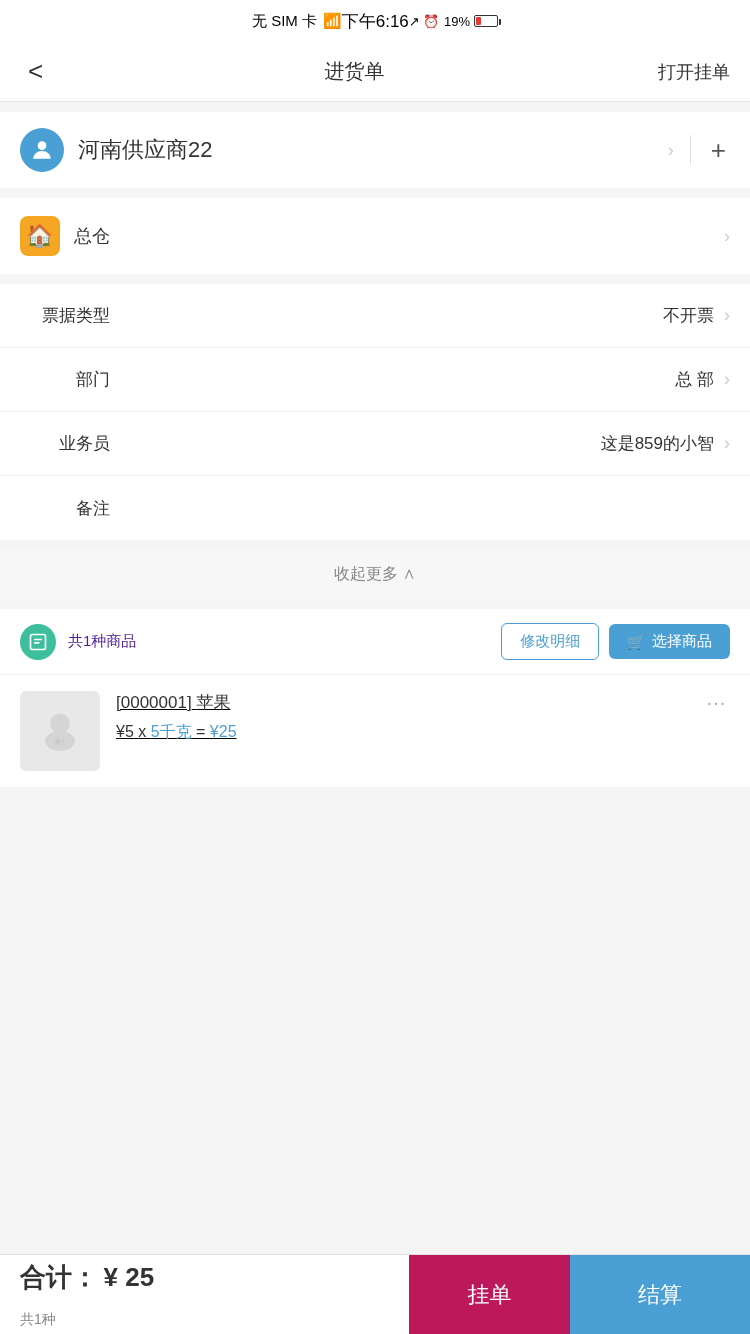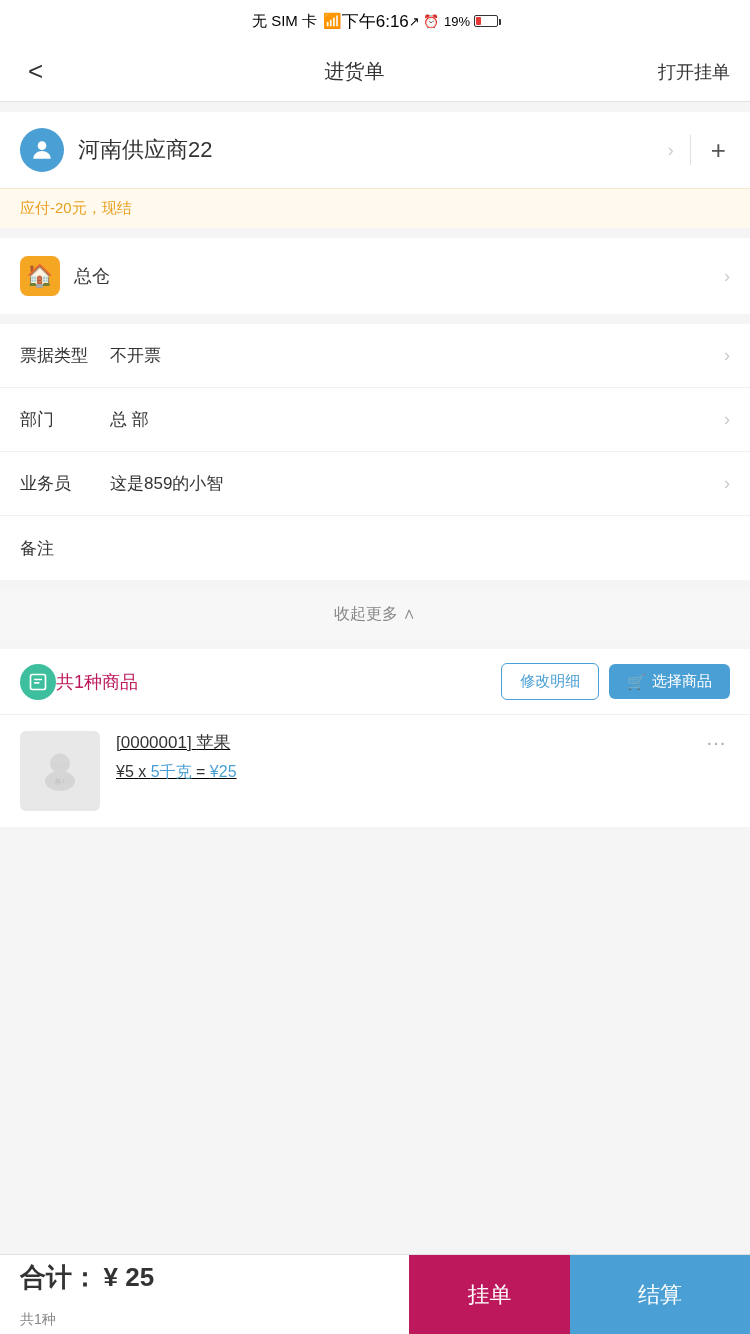--- a/index.html
+++ b/index.html
@@ -130,20 +130,21 @@
     }
 
     
     .form-section { background: #fff; margin-top: 10px; }
     .form-row {
       display: flex;
       align-items: center;
       padding: 20px;
       border-bottom: 1px solid #f0f0f0;
       min-height: 64px;
+      text-align: right;
     }
     .form-row:last-child { border-bottom: none; }
     .form-label {
       font-size: 17px;
       color: #333;
       width: 90px;
       flex-shrink: 0;
     }
     .form-value {
       flex: 1;
@@ -180,22 +181,23 @@
       background: #3dbf9e;
       display: flex;
       align-items: center;
       justify-content: center;
       color: #fff;
       font-size: 18px;
       flex-shrink: 0;
     }
     .products-count {
       flex: 1;
-      font-size: 18px;
-      color: #be185d;
+      margin-left: 12px;
+      font-size: 15px;
+      color: #4c1d95;
     }
     .btn-outline {
       border: 1px solid #4a9fd4;
       background: #fff;
       color: #4a9fd4;
       border-radius: 6px;
       padding: 8px 18px;
       font-size: 15px;
       cursor: pointer;
       margin-right: 10px;
@@ -362,23 +364,20 @@
     <div class="supplier-avatar">
       <svg width="26" height="26" viewBox="0 0 24 24" fill="white">
         <circle cx="12" cy="8" r="4"></circle>
         <path d="M4 20c0-4 3.6-7 8-7s8 3 8 7"></path>
       </svg>
     </div>
     <span class="supplier-name">河南供应商22</span>
     <span class="chevron-right">›</span>
     <span class="supplier-divider"></span>
     <span class="supplier-add">+</span>
-  </div>
-  <div class="notice-banner">
-    <span>应付-20元，现结</span>
   </div>
 </div>
 
 <div class="section">
   <div class="warehouse-row">
     <div class="warehouse-icon">
       🏠
     </div>
     <span class="warehouse-name">总仓</span>
     <span class="chevron-right">›</span>

